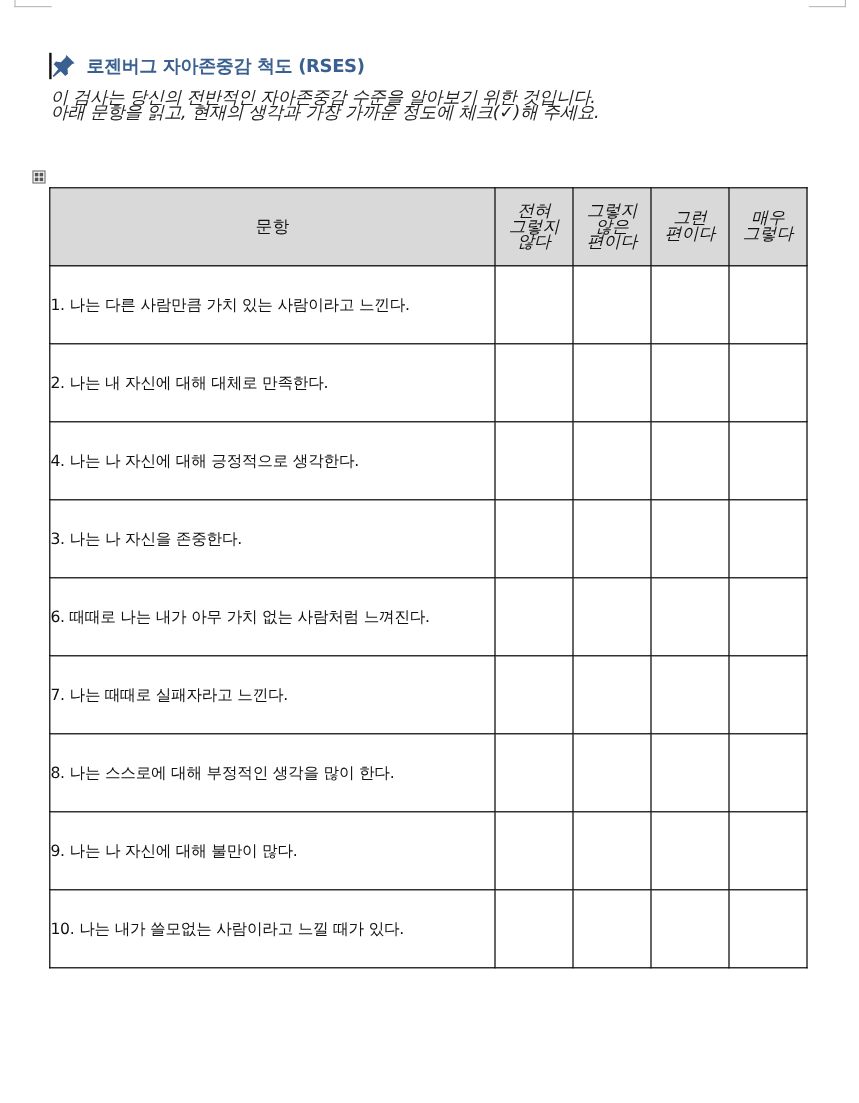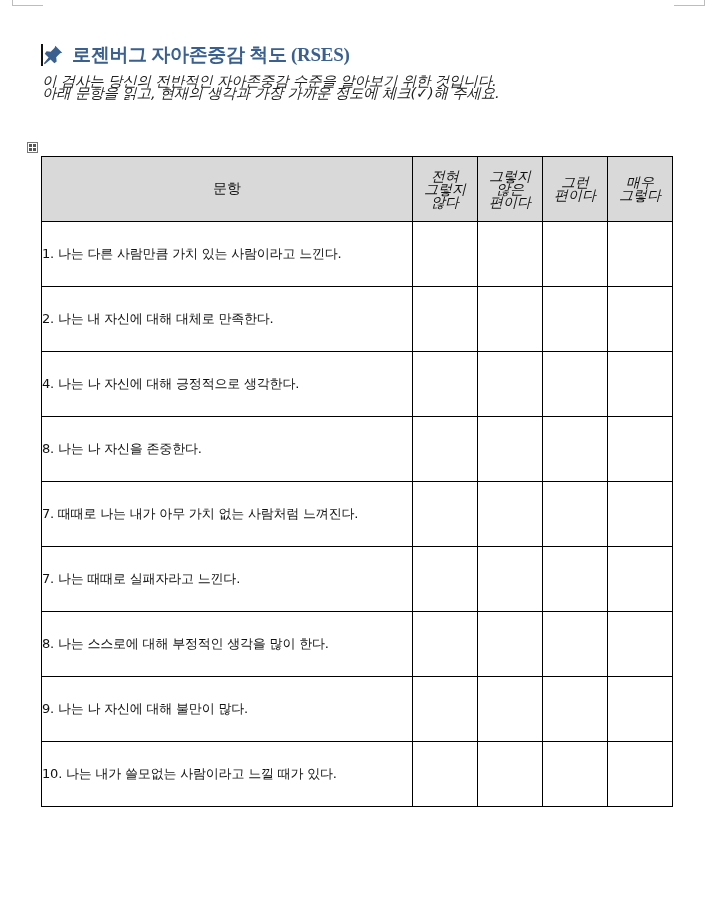--- a/index.html
+++ b/index.html
@@ -4,21 +4,21 @@
 <style>
   html, body { margin: 0; padding: 0; background: #ffffff; }
   body { width: 716px; height: 919px; position: relative; overflow: hidden;
          font-family: "DejaVu Sans", sans-serif; color: #111; }
   .corner-mark { position: absolute; border-color: #bdbdbd; border-style: solid; }
   .corner-tl { left: 12px; top: -1px; width: 30px; height: 6px; border-width: 0 0 1px 1px; }
   .corner-tr { left: 674px; top: -1px; width: 30px; height: 6px; border-width: 0 1px 1px 0; }
   .caret { position: absolute; left: 41px; top: 44px; width: 2px; height: 22px; background: #111; }
   .title-row { position: absolute; left: 42px; top: 42px; display: flex; align-items: center; height: 26px; }
   .pin-icon { width: 22px; height: 22px; margin-right: 8px; }
-  .title { font-size: 19px; font-weight: bold; color: #3a6090; letter-spacing: -0.3px; white-space: nowrap; font-family: Liberation Serif, serif; }
+  .title { font-size: 15px; font-weight: bold; color: #3a6090; letter-spacing: -0.3px; white-space: nowrap; }
   .desc { position: absolute; left: 42px; font-size: 14.5px; color: #222; white-space: nowrap; letter-spacing: -0.2px; font-style: italic; }
   .desc.l1 { top: 72px; }
   .desc.l2 { top: 84px; }
   .table-handle { position: absolute; left: 27px; top: 142px; width: 11px; height: 11px;
                   border: 1px solid #777; background: #fff; box-sizing: border-box;
                   display: grid; grid-template-columns: 1fr 1fr; grid-template-rows: 1fr 1fr; gap: 1px; padding: 1px; }
   .table-handle span { background: #555; }
   table.survey { position: absolute; left: 41px; top: 156px; border-collapse: collapse; table-layout: fixed; }
   table.survey td, table.survey th { border: 1.5px solid #000; padding: 0; }
   table.survey th { background: #d9d9d9; font-weight: normal; height: 64px; }
@@ -92,28 +92,28 @@
         <td class="box"></td>
       </tr>
     <tr>
         <td class="item">4. 나는 나 자신에 대해 긍정적으로 생각한다.</td>
         <td class="box"></td>
         <td class="box"></td>
         <td class="box"></td>
         <td class="box"></td>
       </tr>
     <tr>
-        <td class="item">8. 나는 나 자신을 존중한다.</td>
+        <td class="item">3. 나는 나 자신을 존중한다.</td>
         <td class="box"></td>
         <td class="box"></td>
         <td class="box"></td>
         <td class="box"></td>
       </tr>
     <tr>
-        <td class="item">7. 때때로 나는 내가 아무 가치 없는 사람처럼 느껴진다.</td>
+        <td class="item">6. 때때로 나는 내가 아무 가치 없는 사람처럼 느껴진다.</td>
         <td class="box"></td>
         <td class="box"></td>
         <td class="box"></td>
         <td class="box"></td>
       </tr>
     <tr>
         <td class="item">7. 나는 때때로 실패자라고 느낀다.</td>
         <td class="box"></td>
         <td class="box"></td>
         <td class="box"></td>

